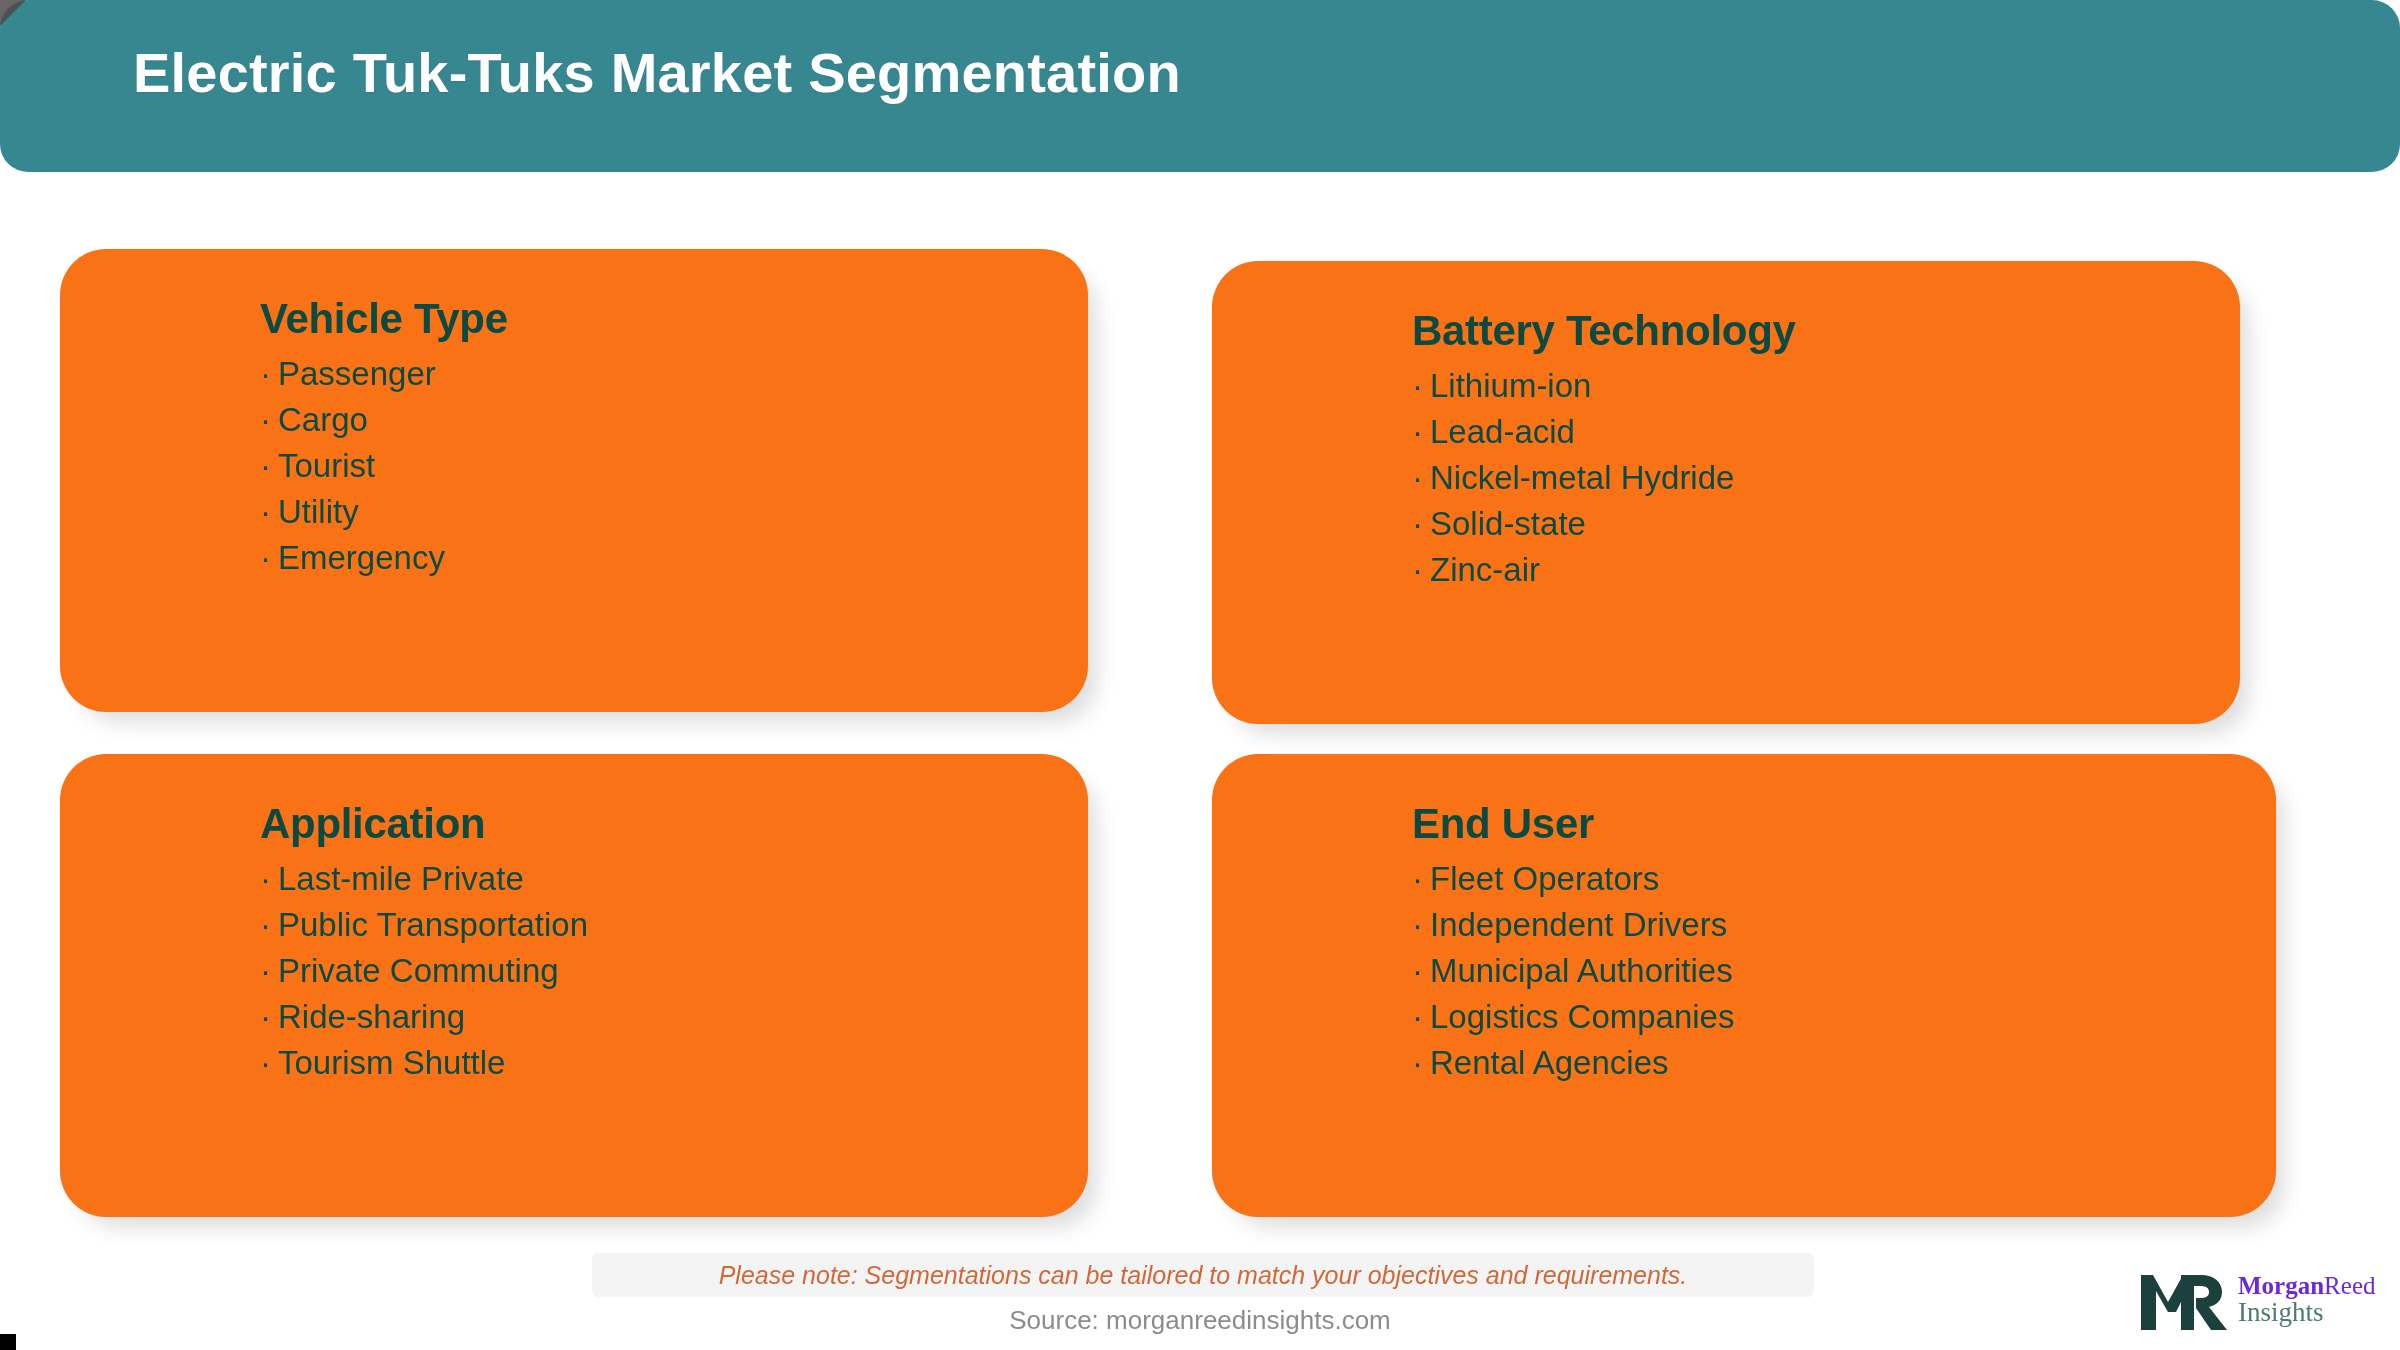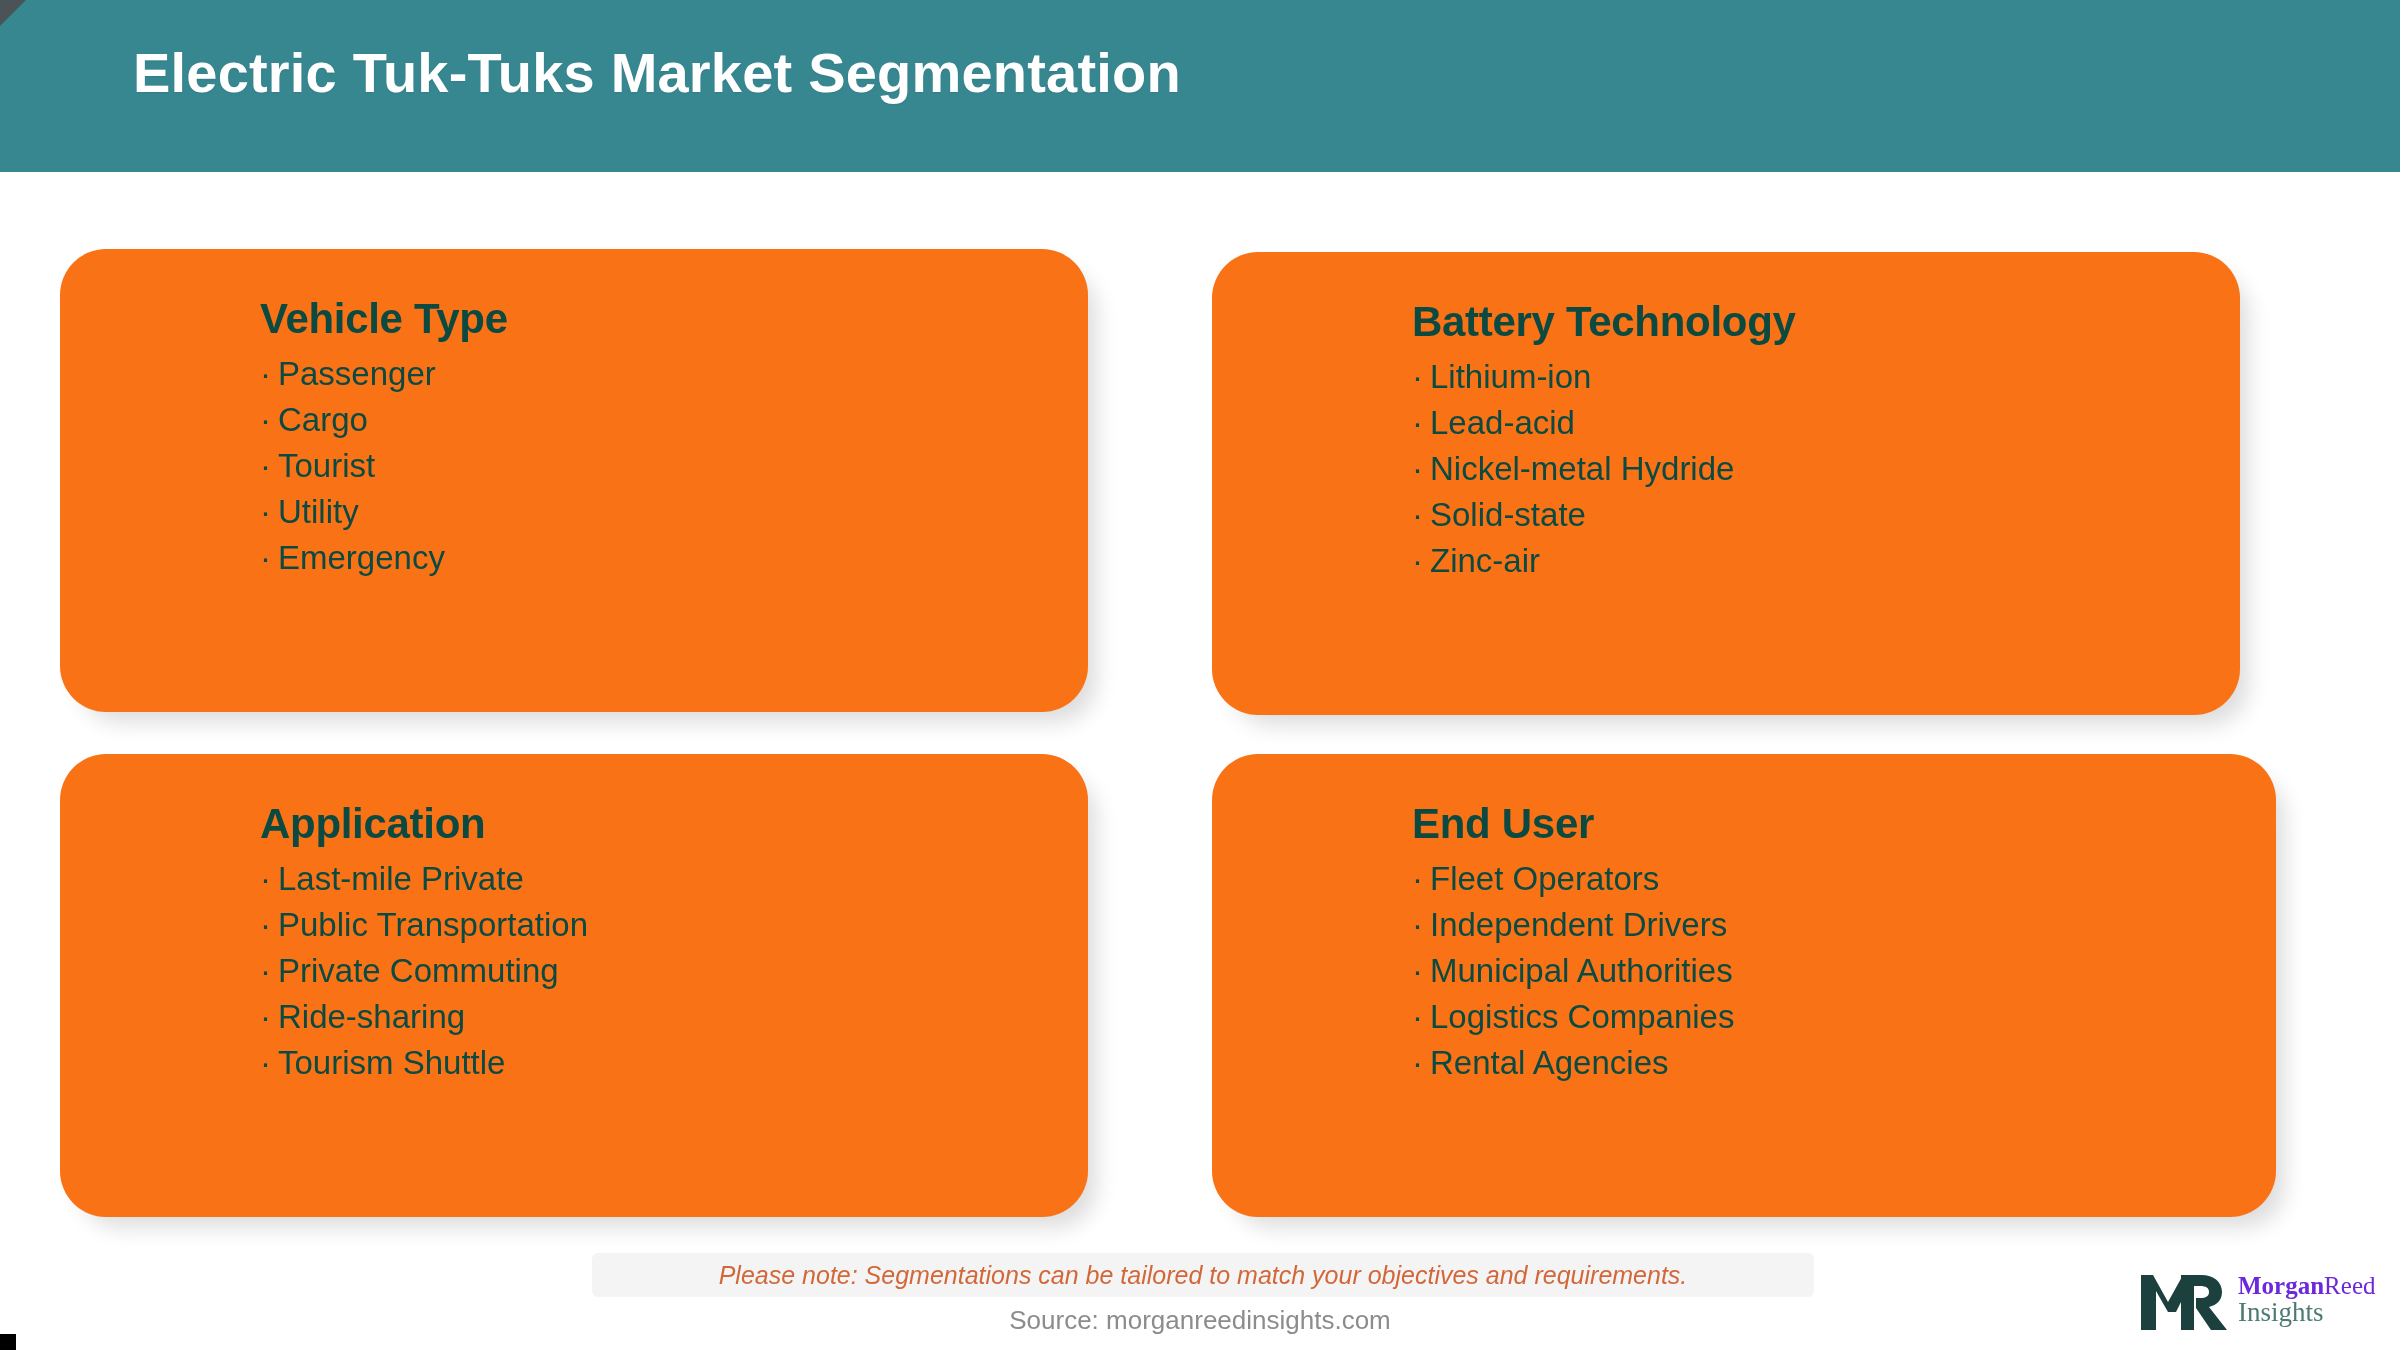--- a/index.html
+++ b/index.html
@@ -17,20 +17,21 @@
 
   
   .header {
     position: absolute;
     left: 0;
     top: 0;
     width: 2400px;
     height: 172px;
     background: #378791;
     box-sizing: border-box;
+    border-radius: 28px;
   }
   .header-title {
     position: absolute;
     left: 133px;
     top: 40px;
     font-size: 56px;
     font-weight: bold;
     color: #ffffff;
     letter-spacing: 0.2px;
     white-space: nowrap;
@@ -55,21 +56,21 @@
     width: 2400px;
     height: 1070px;
   }
   .card {
     position: absolute;
     background: #f97316;
     border-radius: 46px;
     box-shadow: 14px 16px 22px -6px rgba(0,0,0,0.14);
   }
   .card-1 { left: 60px;   top: 77px;  width: 1028px; height: 463px; }
-  .card-2 { left: 1212px; top: 80px;  width: 1028px; height: 463px; }
+  .card-2 { left: 1212px; top: 89px;  width: 1028px; height: 463px; }
   .card-3 { left: 60px;   top: 582px; width: 1028px; height: 463px; }
   .card-4 { left: 1212px; top: 582px; width: 1028px; height: 463px; padding-left: 36px; }
 
   .card-inner {
     position: absolute;
     left: 200px;
     top: 46px;
     right: 40px;
   }
   .card-title {

